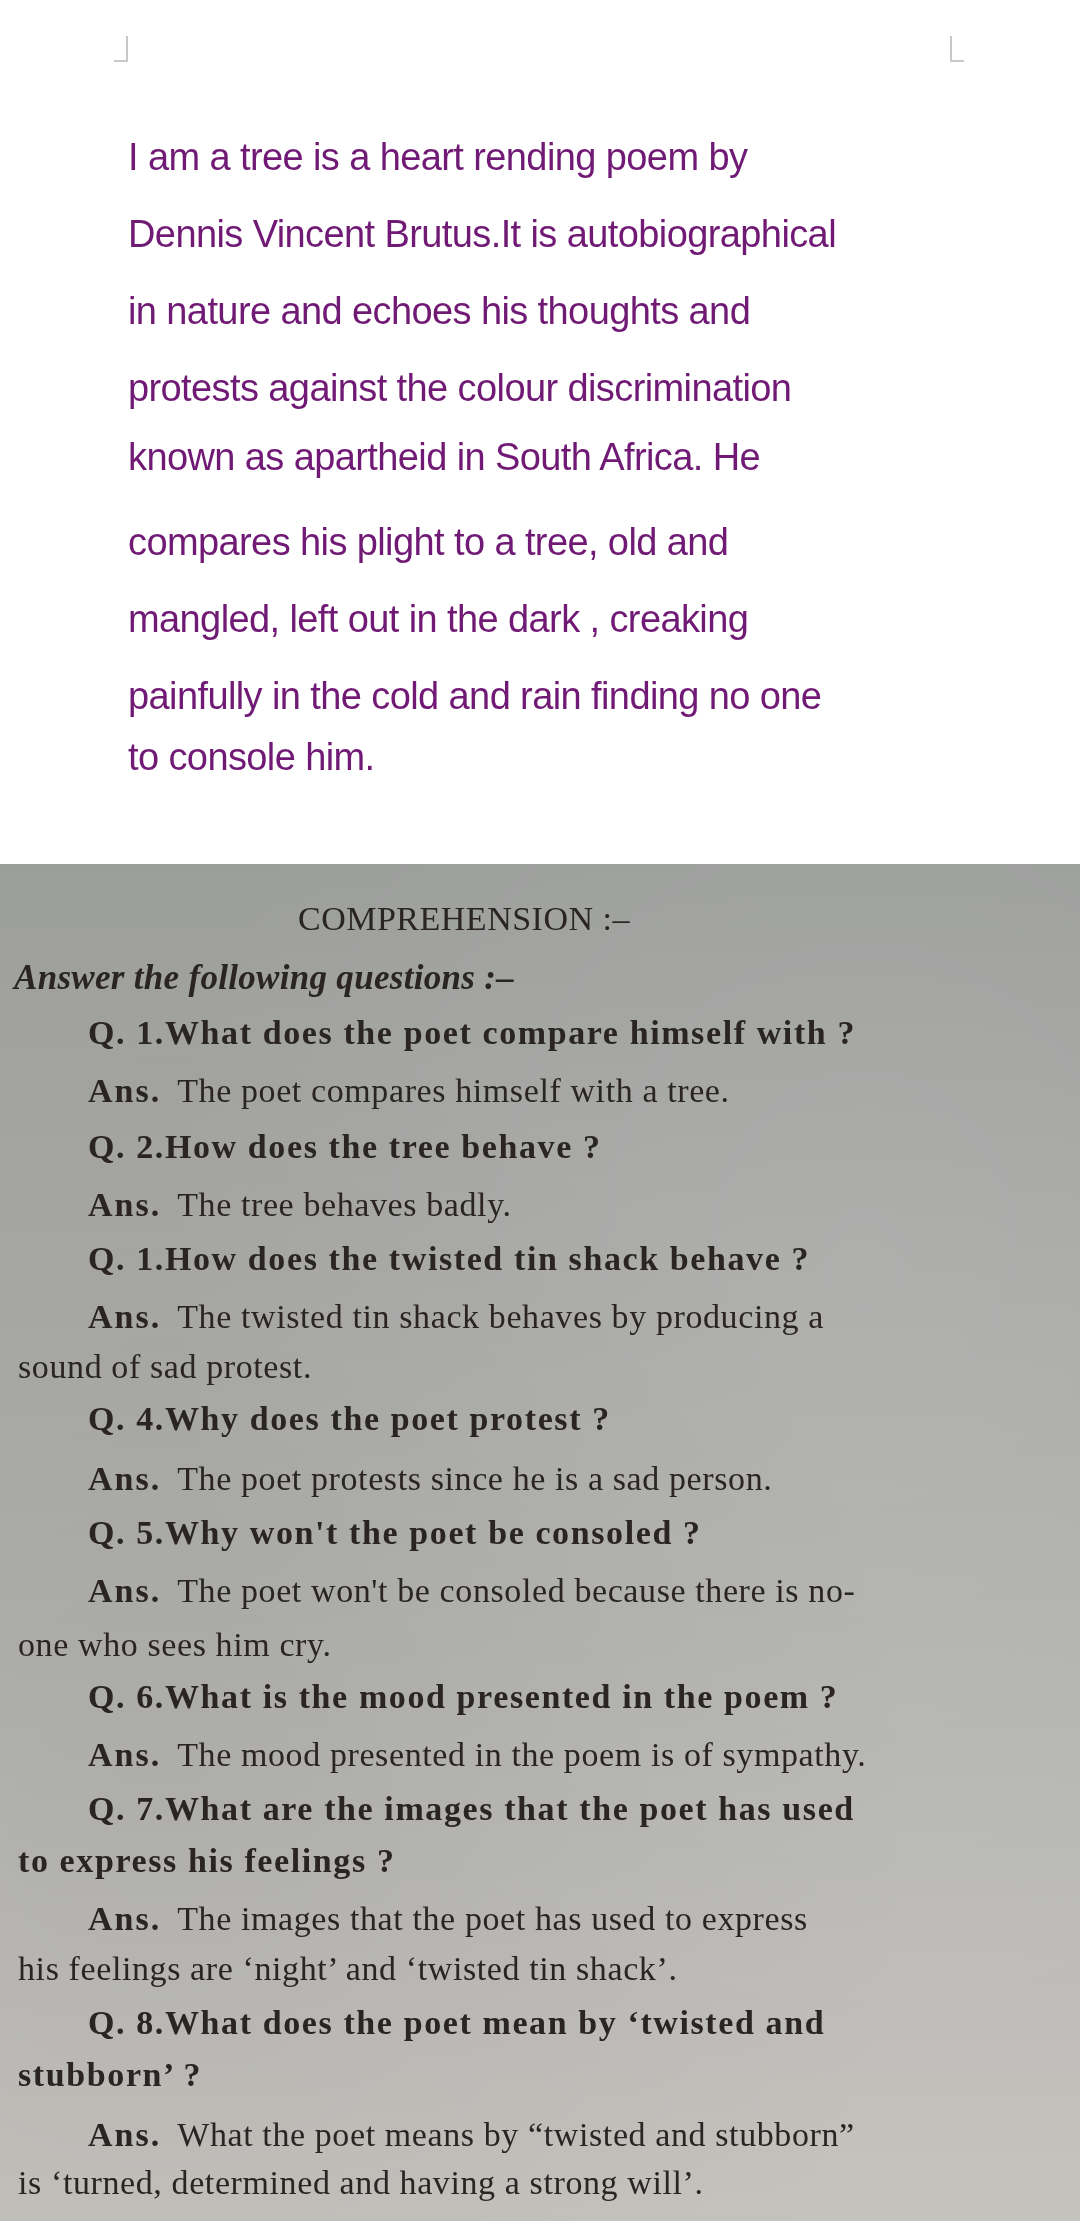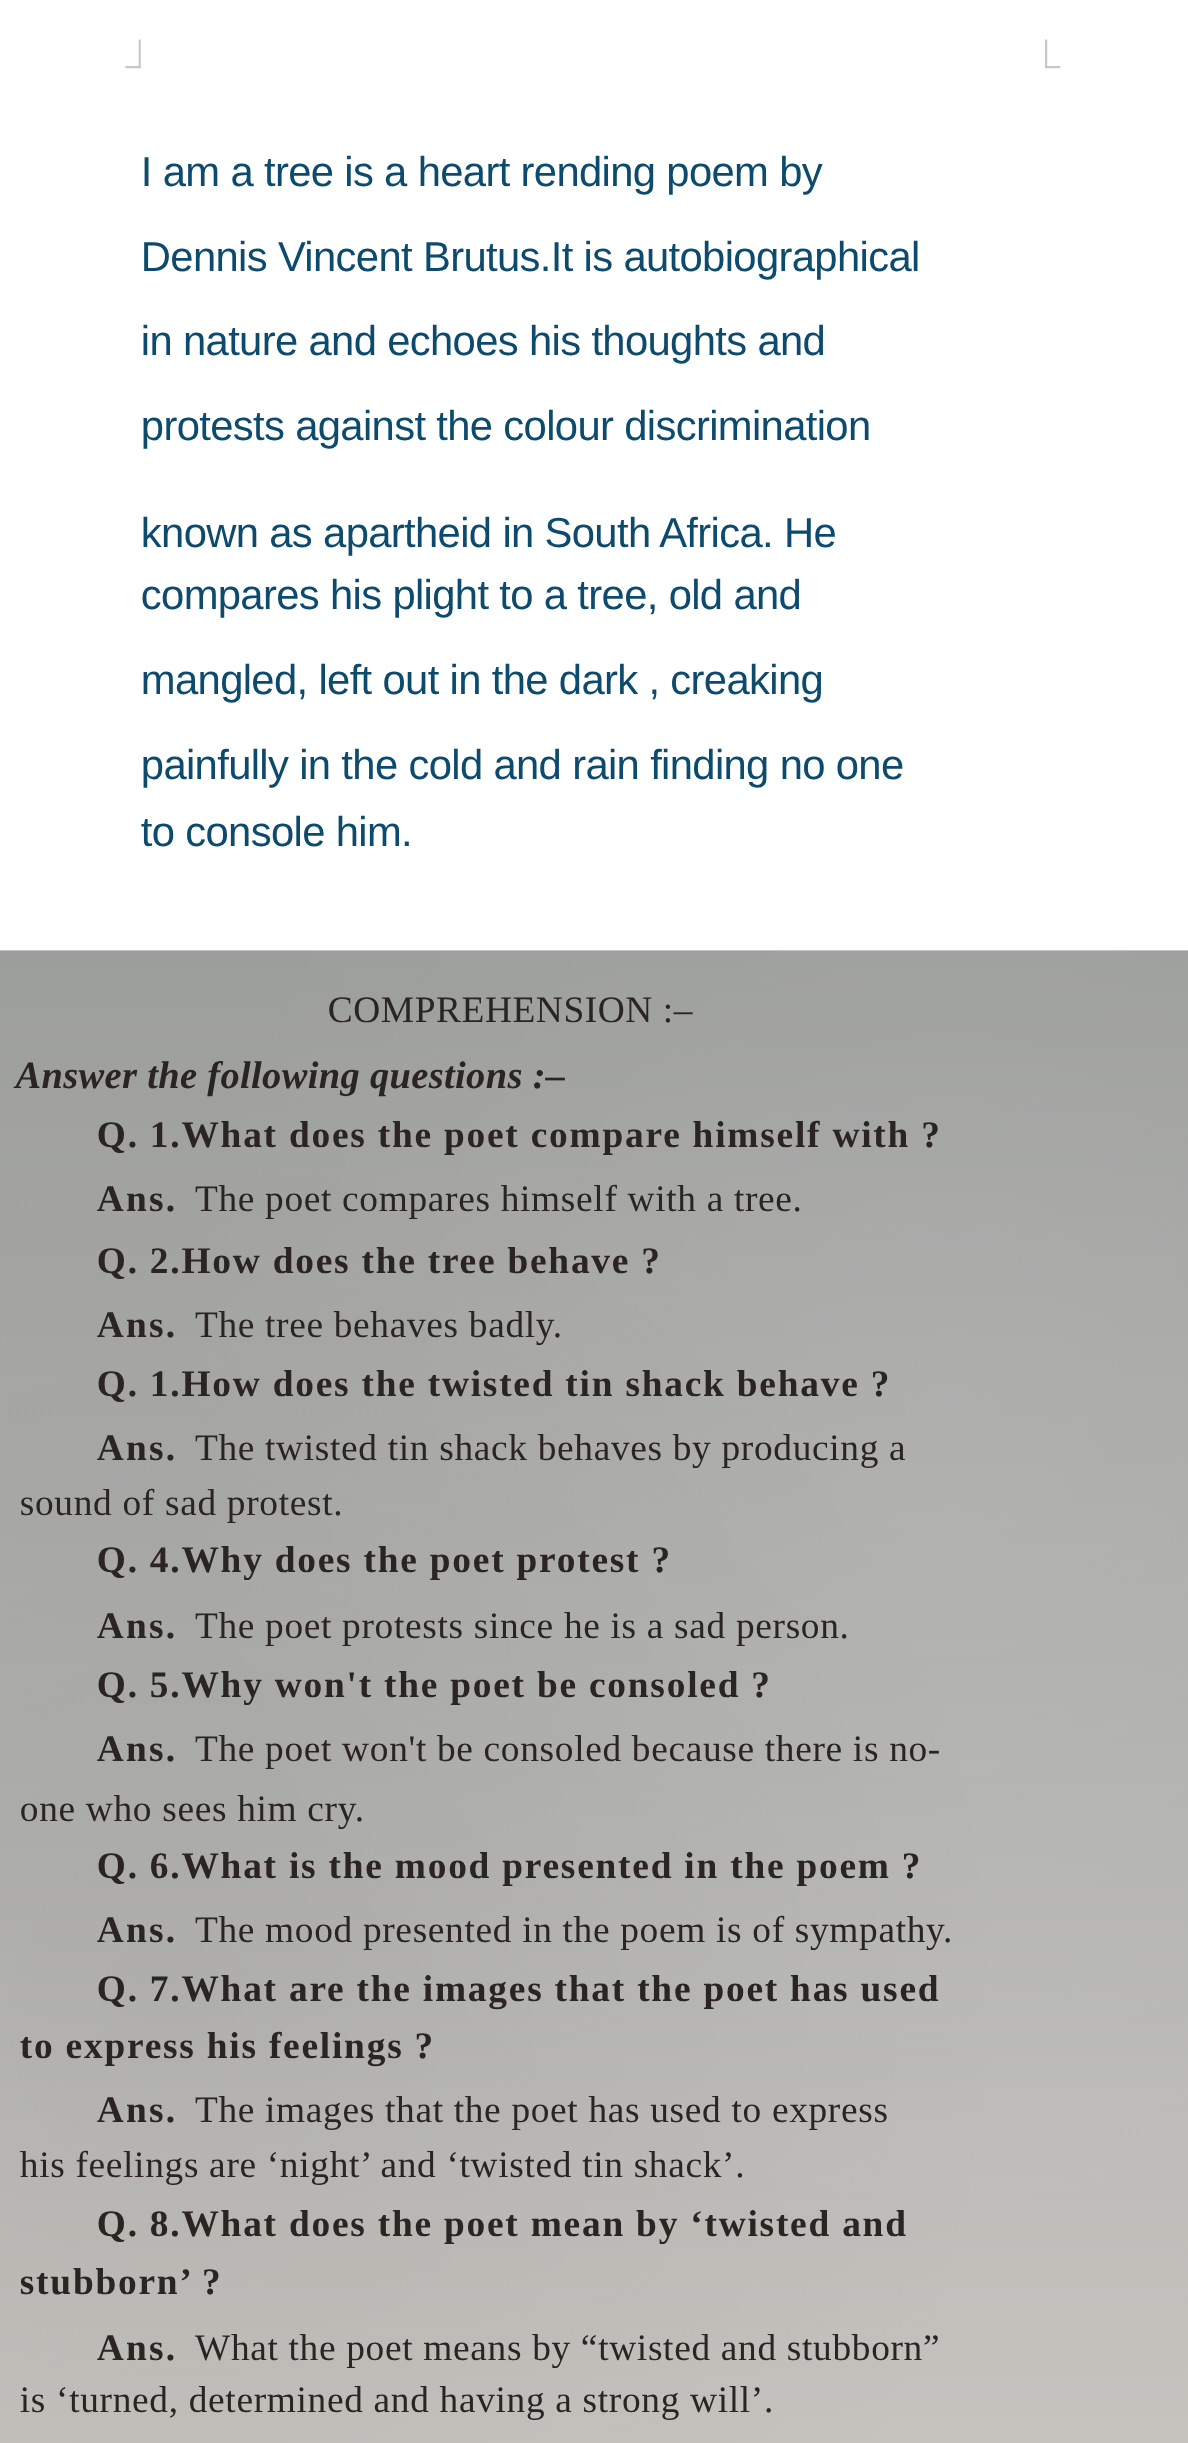--- a/index.html
+++ b/index.html
@@ -40,21 +40,21 @@
     text-underline-offset: 6px;
     text-decoration-thickness: 2px;
     letter-spacing: -0.5px;
     white-space: nowrap;
   }
   .substance-line {
     position: absolute;
     left: 128px;
     font-family: "Liberation Sans", sans-serif;
     font-size: 38px;
-    color: #0c4a6e;
+    color: #701a75;
     letter-spacing: -0.6px;
     white-space: nowrap;
   }
   .photo-page {
     position: absolute;
     left: 0; top: 864px;
     width: 1080px; height: 1357px;
     background: linear-gradient(180deg, #9c9e9c 0%, #a6a7a5 25%, #b1b1ae 55%, #bdbcb8 80%, #c5c3be 100%);
   }
   .photo-page::before {
@@ -102,21 +102,21 @@
 <body>
 
 <div class="top-page">
   <div class="corner-mark corner-left"></div>
   <div class="corner-mark corner-right"></div>
 
   <div class="substance-line" style="top:136px">I am a tree is a heart rending poem by</div>
   <div class="substance-line" style="top:290px">in nature and echoes his thoughts and</div>
   <div class="substance-line" style="top:213px">Dennis Vincent Brutus.It is autobiographical</div>
   <div class="substance-line" style="top:367px">protests against the colour discrimination</div>
-  <div class="substance-line" style="top:464px">known as apartheid in South Africa. He</div>
+  <div class="substance-line" style="top:436px">known as apartheid in South Africa. He</div>
   <div class="substance-line" style="top:521px">compares his plight to a tree, old and</div>
   <div class="substance-line" style="top:598px">mangled, left out in the dark , creaking</div>
   <div class="substance-line" style="top:675px">painfully in the cold and rain finding no one</div>
   <div class="substance-line" style="top:736px">to console him.</div>
 </div>
 
 <div class="photo-page"></div>
 
 <div class="serif comp-title">COMPREHENSION :–</div>
 <div class="serif instr">Answer the following questions :–</div>

